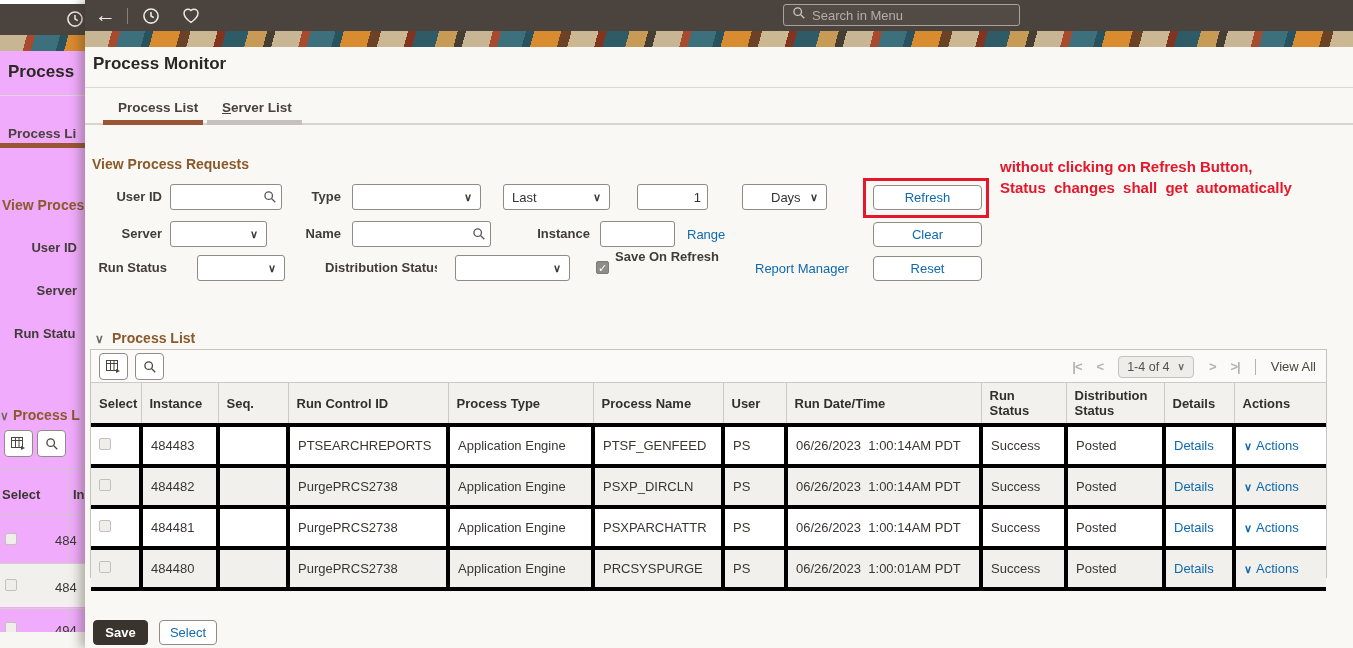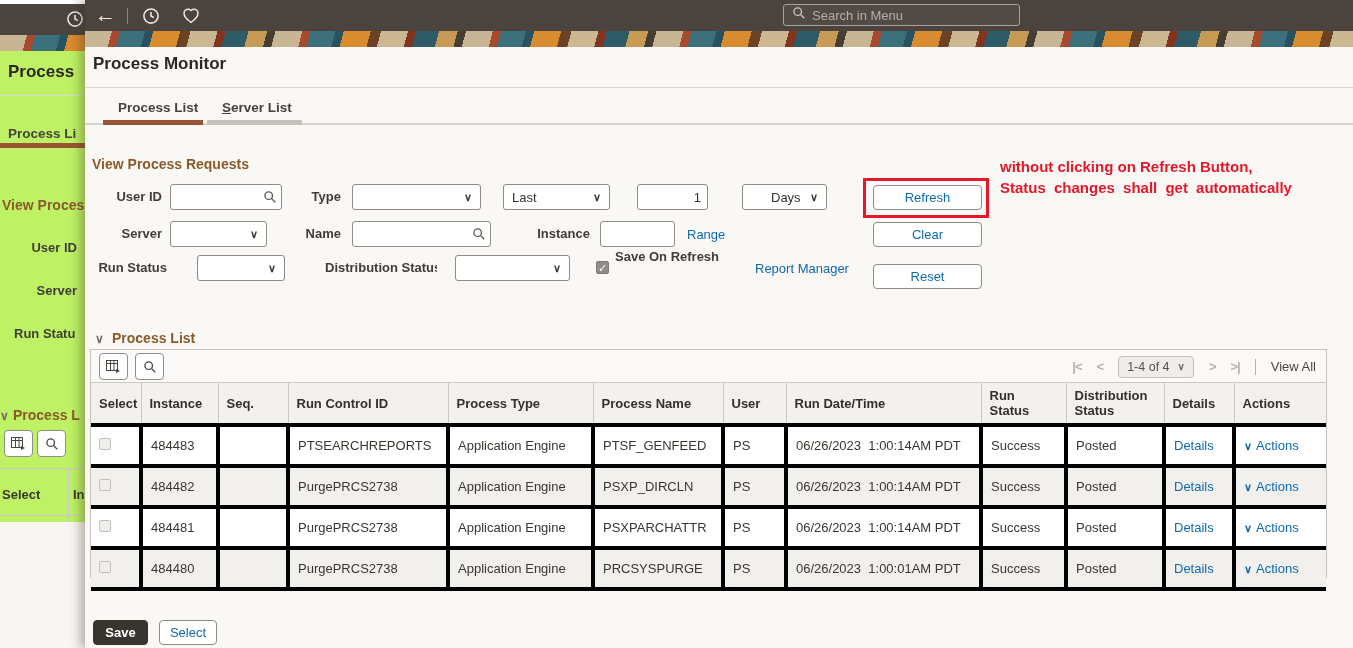--- a/index.html
+++ b/index.html
@@ -18,21 +18,21 @@
   .bar-divider{width:1px;height:16px;background:#878078;}
   .searchbox{border:1px solid #a9a29a;border-radius:3px;height:22px;display:flex;
     align-items:center;padding:0 8px;gap:6px;background:rgba(255,255,255,0.04);}
   .searchbox input{background:transparent;border:none;outline:none;color:#d8d3cc;
     font-size:13px;width:180px;font-family:"Liberation Sans",sans-serif;}
   .searchbox input::placeholder{color:#b4aea6;opacity:1;}
 
   
   .fg{left:85px;top:0;width:1268px;height:648px;background:#faf8f5;
       box-shadow:-5px 0 10px rgba(55,45,35,.35);z-index:2;}
-  .bg-page{left:0;top:0;width:85px;height:522px;background:#bef264;overflow:hidden;z-index:1;}
+  .bg-page{left:0;top:0;width:85px;height:632px;background:#f0abfc;overflow:hidden;z-index:1;}
 
   .page-title{font-size:17px;font-weight:bold;color:#2b2824;}
   .hr{background:#dcd8d2;height:1px;}
   .tab{font-size:13.5px;font-weight:600;color:#47423c;cursor:pointer;}
   .tab-underline{background:#9a5632;height:5px;}
   .tab-underline-gray{background:#c5c1bb;height:5px;}
   .tab-line{background:#d8d4ce;height:2px;}
   .accesskey::first-letter{text-decoration:underline;}
 
   .section-title{font-size:14px;font-weight:bold;color:#8a5a2a;white-space:nowrap;overflow:hidden;}
@@ -249,21 +249,21 @@
     <div class="abs sel" style="left:370px;top:255px;width:115px;">
       <span class="chev">∨</span>
     </div>
     <span class="abs cb" style="left:511px;top:261px;">✓</span>
     <div class="abs lbl" style="left:530px;top:244px;">Save On Refresh</div>
     <a class="abs link" style="left:670px;top:261px;">Report Manager</a>
 
     <div class="abs ann-box" style="left:778px;top:178px;width:126px;height:40px;"></div>
     <div class="abs btn" style="left:788px;top:185px;width:109px;height:25px;">Refresh</div>
     <div class="abs btn" style="left:788px;top:222px;width:109px;height:25px;">Clear</div>
-    <div class="abs btn" style="left:788px;top:264px;width:109px;height:25px;">Reset</div>
+    <div class="abs btn" style="left:788px;top:256px;width:109px;height:25px;">Reset</div>
 
     <div class="abs ann" style="left:915px;top:156px;">
       <div>without clicking on Refresh Button,</div>
       <div class="just">Status changes shall get automatically</div>
     </div>
 
     <span class="abs chev-sec" style="left:10px;top:332px;">∨</span>
     <div class="abs section-title" style="left:27px;top:330px;">Process List</div>
 
     <div class="abs grid" style="left:5px;top:349px;width:1237px;height:229px;">

